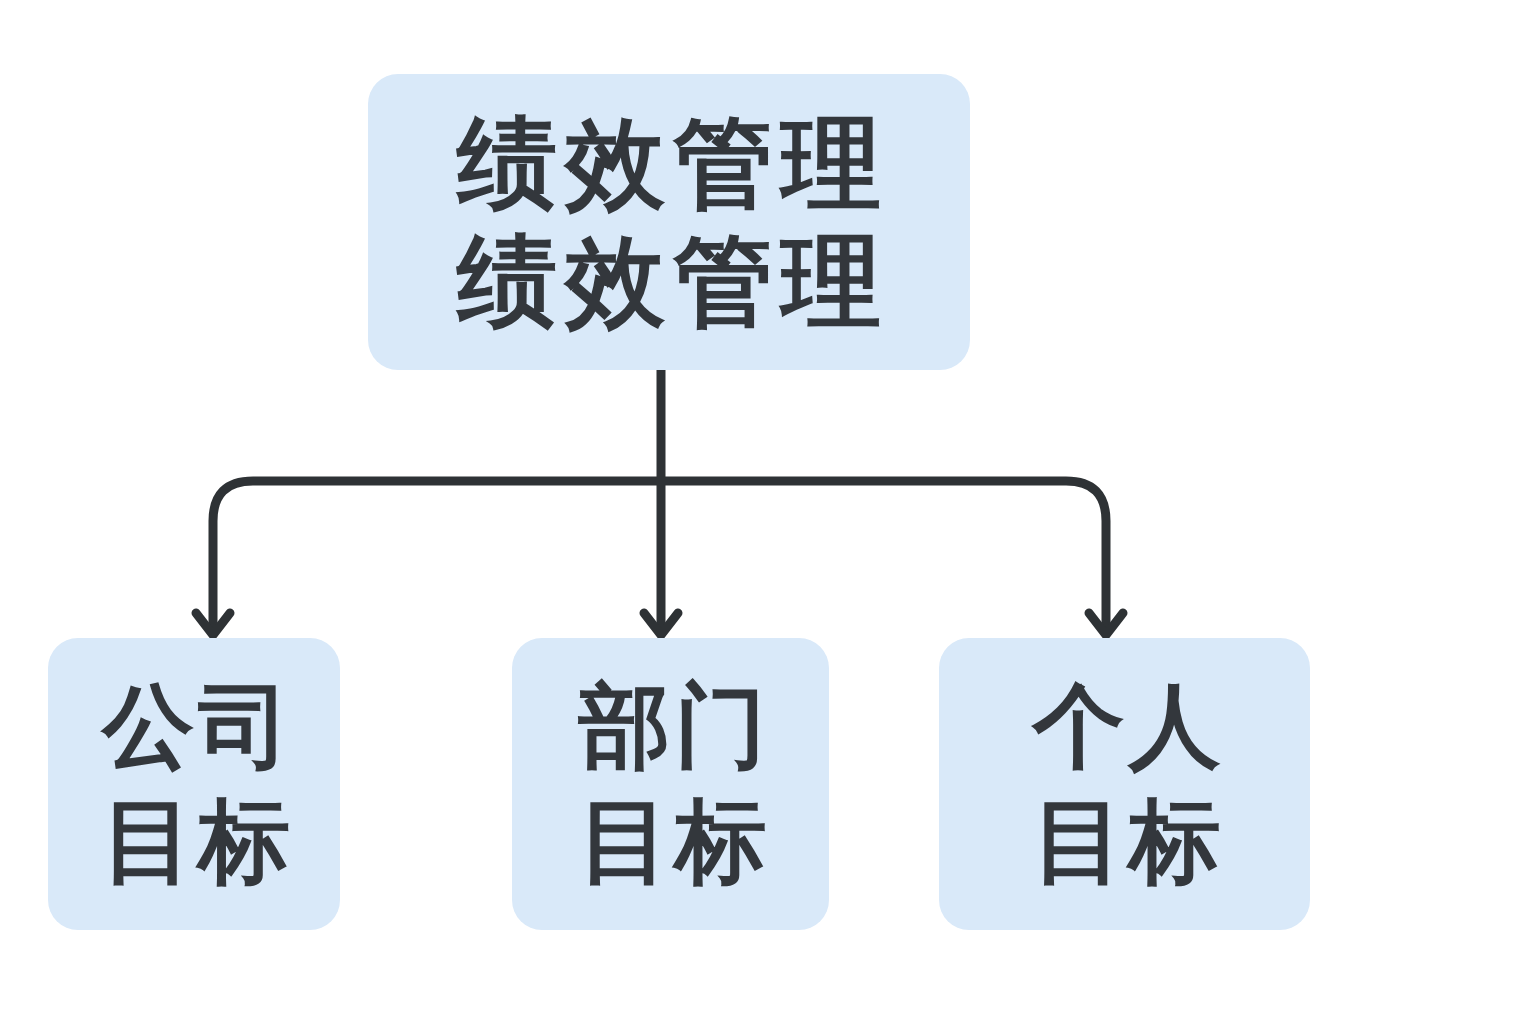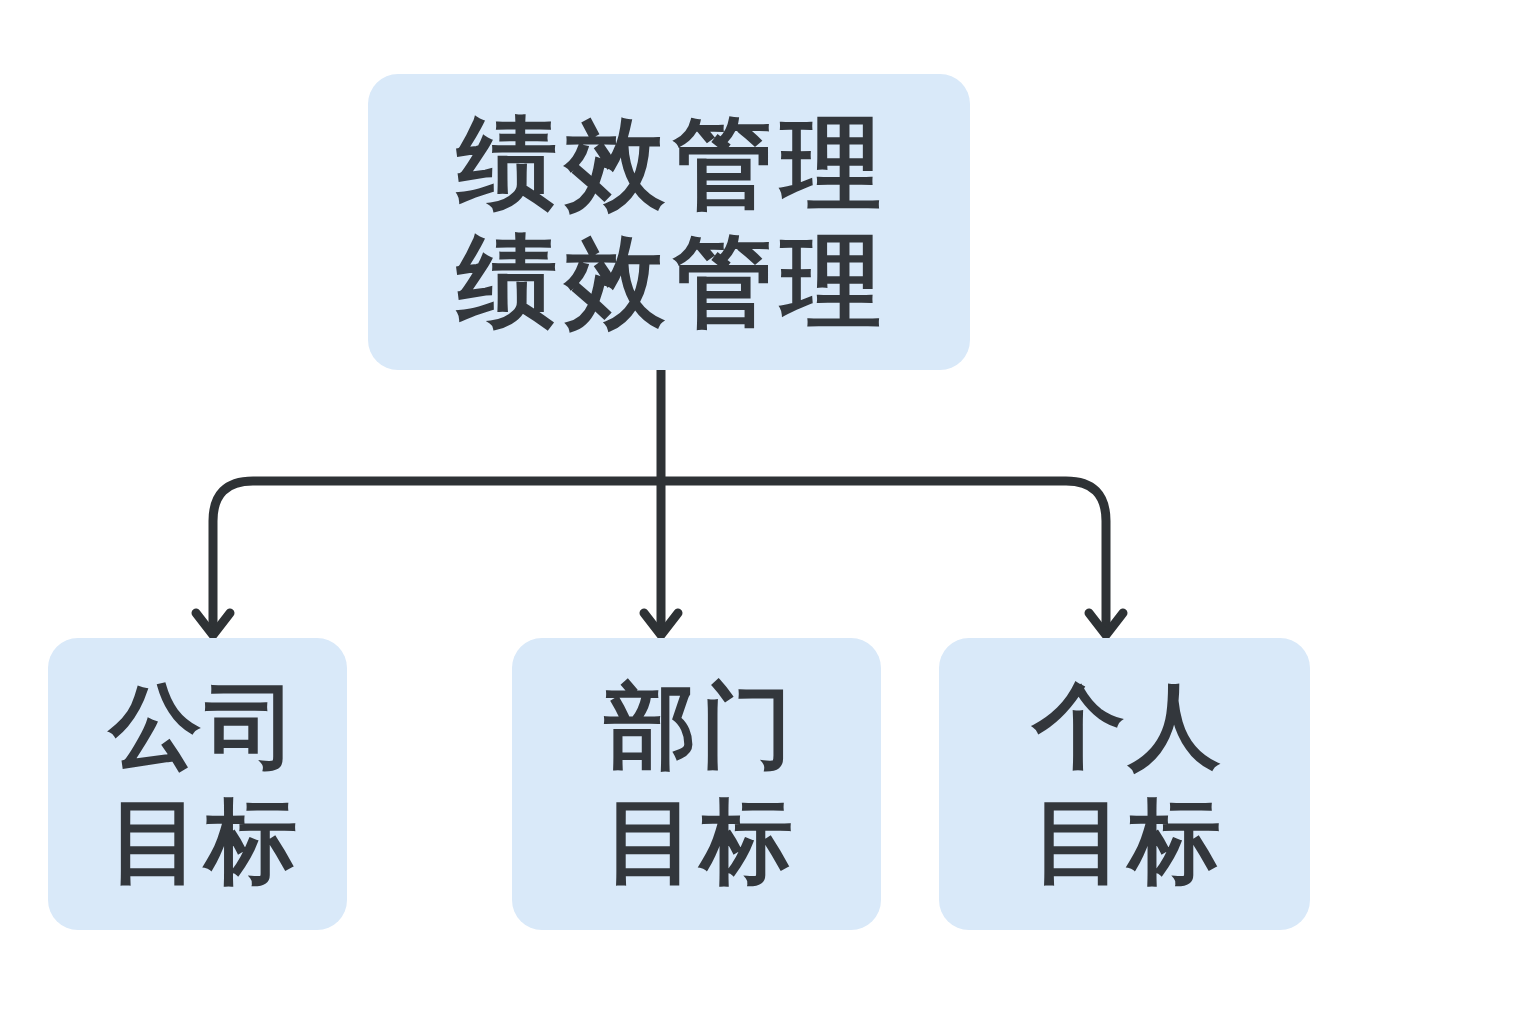--- a/index.html
+++ b/index.html
@@ -53,22 +53,22 @@
     line-height: 118px;
     letter-spacing: 8px;
   }
   .node-child {
     top: 638px;
     height: 292px;
     font-size: 92px;
     line-height: 115px;
     letter-spacing: 4px;
   }
-  .node-child-0 { left: 48px;  width: 292px; padding-left: 7px; }
-  .node-child-1 { left: 512px; width: 369px; }
+  .node-child-0 { left: 48px;  width: 292px; }
+  .node-child-1 { left: 512px; width: 317px; }
   .node-child-2 { left: 939px; width: 371px; }
   .line { text-indent: 8px; } 
 </style>
 </head>
 <body>
 
 <div class="canvas">
 
   <svg class="connectors" viewBox="0 0 1536 1024" aria-hidden="true">
 

